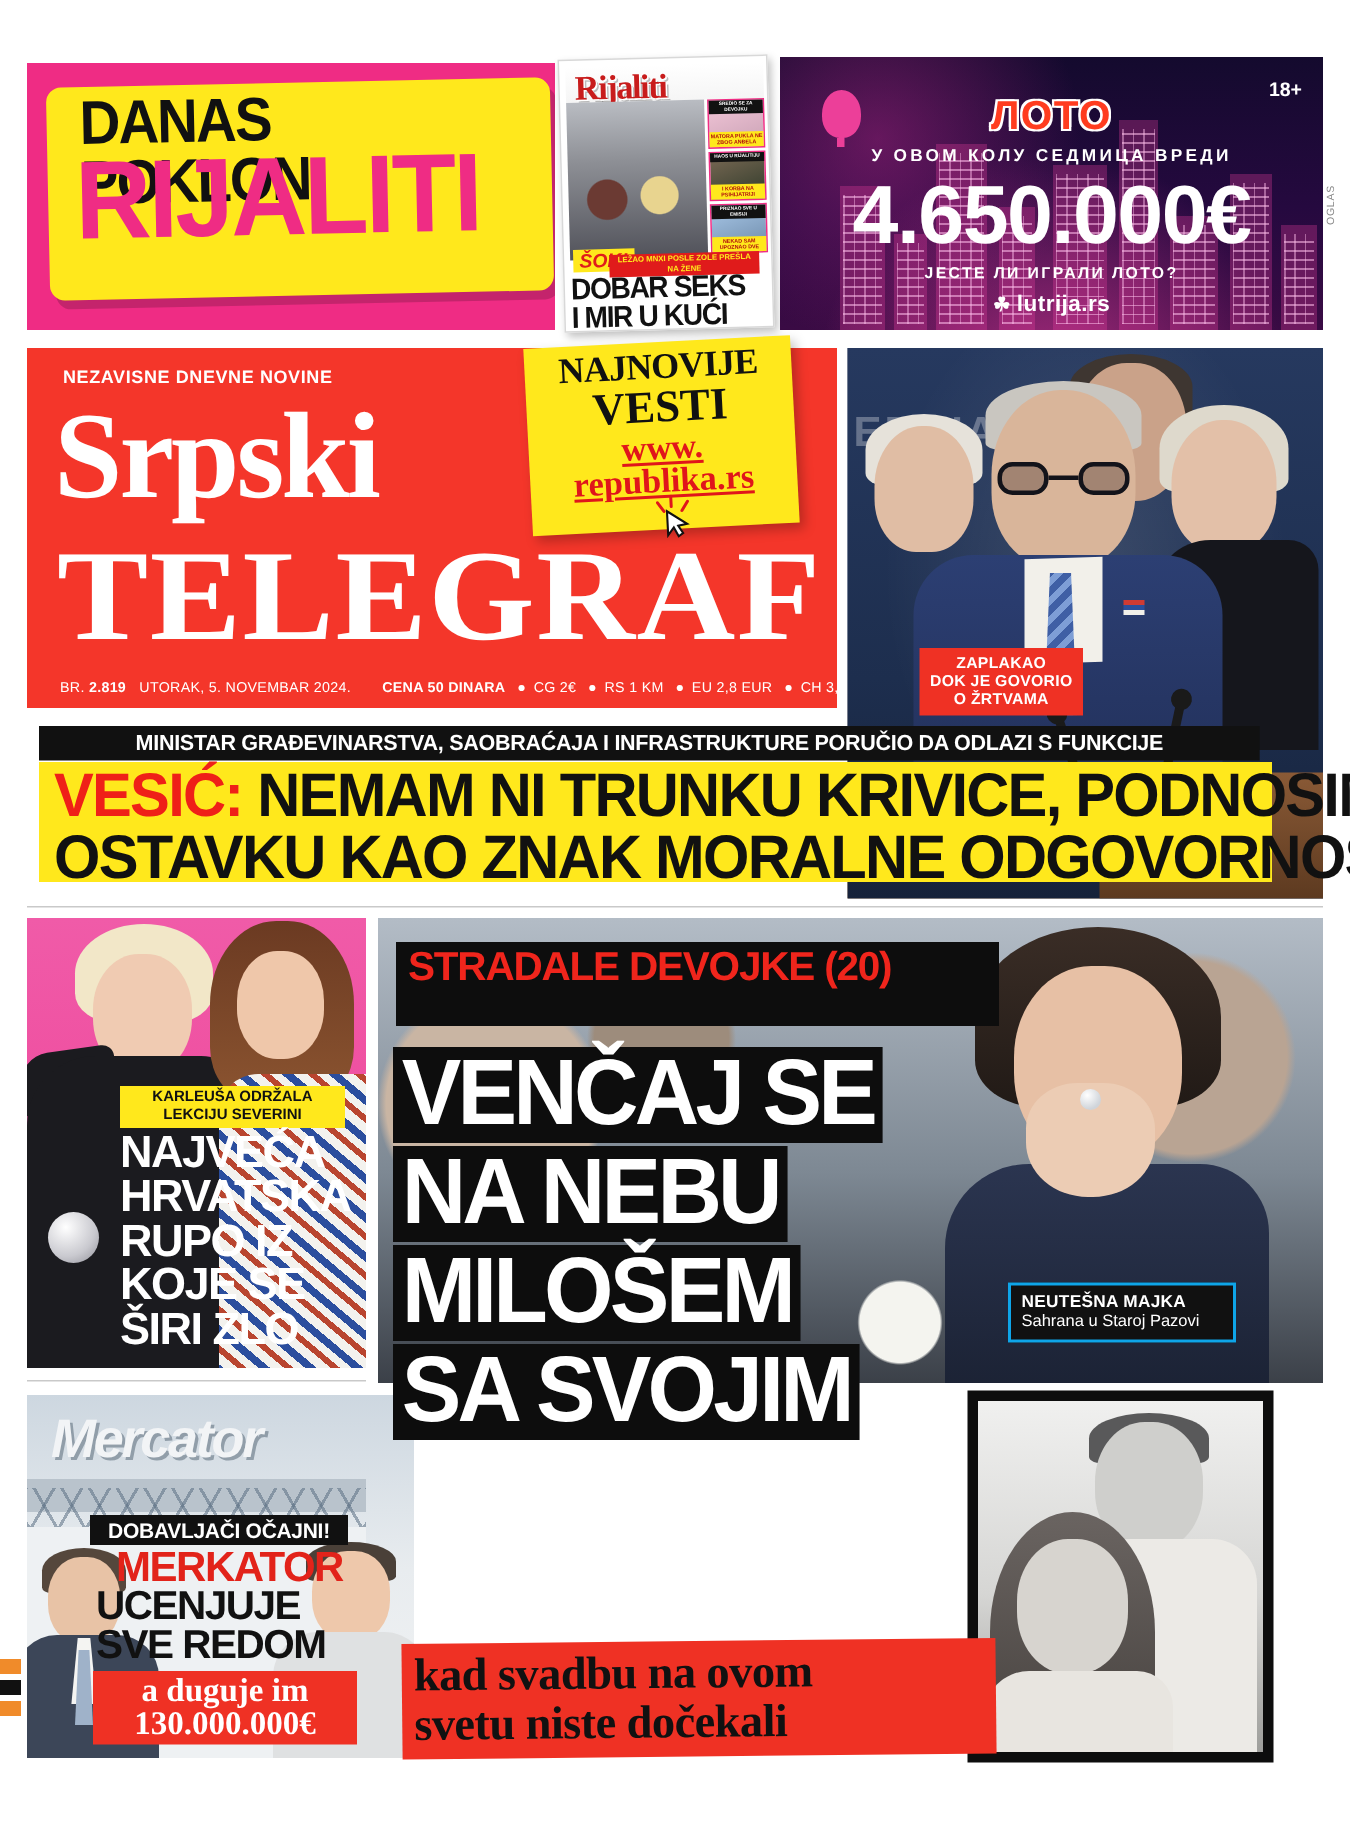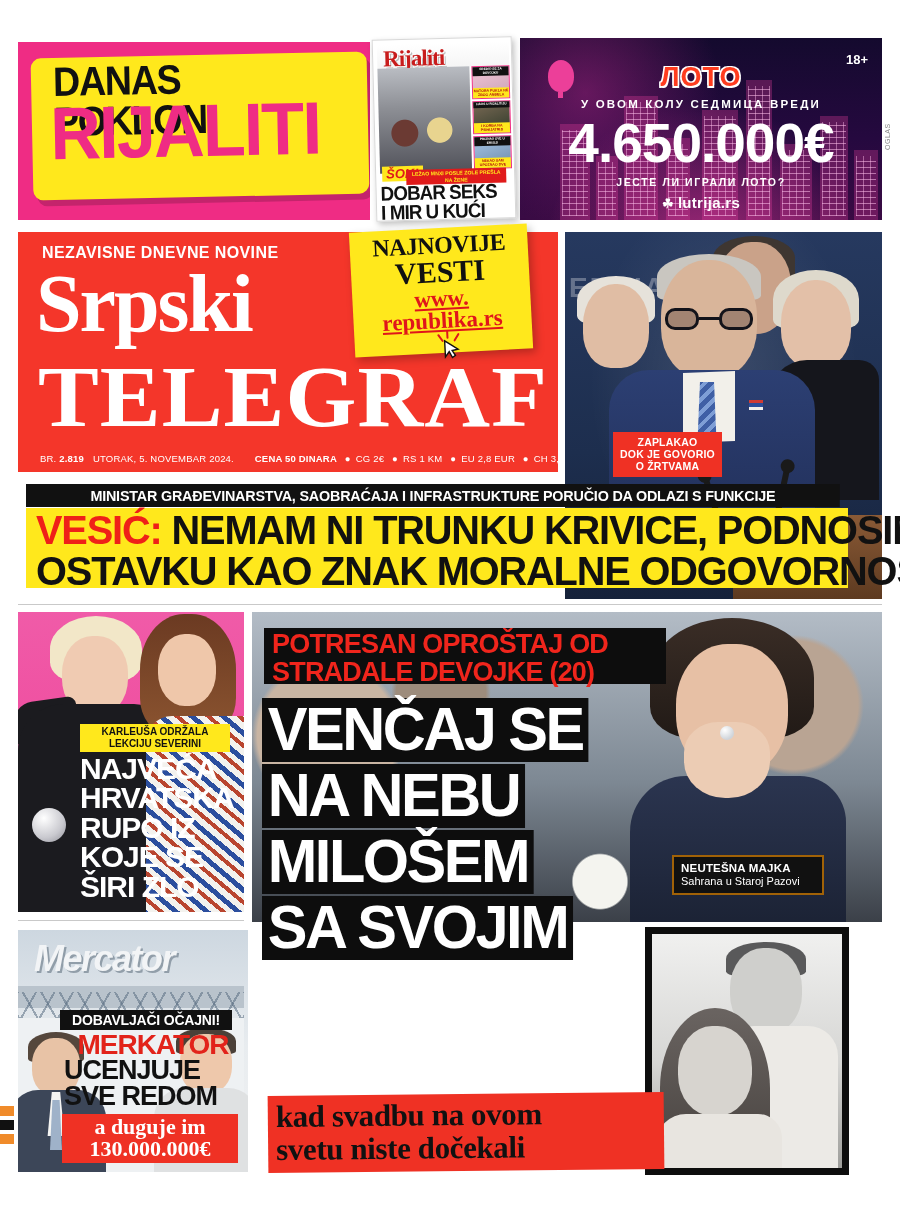--- a/index.html
+++ b/index.html
@@ -154,21 +154,21 @@
     transform: rotate(-90deg); transform-origin: left top;
   }
 
   
   #masthead {
     left: 18px; top: 232px; width: 540px; height: 240px;
     background: #f4362a; overflow: visible;
   }
   #mh-eyebrow {
     position:absolute; left: 24px; top: 12px;
-    color:#fff; font-size: 16px; font-weight: 800; letter-spacing: .4px;
+    color:#fff; font-size: 12px; font-weight: 800; letter-spacing: .4px;
   }
   #mh-srpski {
     position:absolute; left: 18px; top: 34px;
     color:#fff; font-family:"Liberation Serif", serif;
     font-size: 82px; font-weight: 700; line-height: .92; letter-spacing: -2px;
   }
   #mh-telegraf {
     position:absolute; left: 20px; top: 125px;
     color:#fff; font-family:"Liberation Serif", serif;
     font-size: 86px; font-weight: 700; line-height: .95; letter-spacing: 1px;
@@ -331,21 +331,21 @@
   }
   #k-head {
     position:absolute; left: 62px; top: 142px; width: 154px;
     color:#fff; font-size: 30px; font-weight: 900; line-height: .98;
     letter-spacing: -1px; text-align: left;
   }
   #divider-2 { left: 18px; top: 920px; width: 226px; height: 1px; background:#c9c9c9; }
 
   
   #merkator {
-    left: 18px; top: 930px; width: 230px; height: 242px;
+    left: 18px; top: 930px; width: 258px; height: 242px;
     overflow:hidden; background:#d7dde3;
   }
   #mk-sky { position:absolute; inset:0; background: linear-gradient(180deg,#cdd7e0 0%, #e8ecef 48%, #f2f3f4 100%); }
   #mk-roof { position:absolute; left: 0; top: 56px; width: 226px; height: 22px; background:#b9c3cc; }
   #mk-logo {
     position:absolute; left: 16px; top: 8px;
     font-size: 36px; font-weight: 900; color:#f2f4f6;
     font-style: italic; letter-spacing: -1.5px;
     text-shadow: 2px 2px 0 rgba(90,105,120,.55);
   }
@@ -462,21 +462,21 @@
     background:#ef3124; padding: 4px 8px 6px;
     transform: rotate(-.6deg);
   }
   .ms-line {
     color:#111; font-family:"Liberation Serif", serif;
     font-size: 31px; font-weight: 700; line-height: 1.08; letter-spacing:-.4px;
     white-space: nowrap;
   }
   #caption-majka {
     left: 672px; top: 855px; width: 152px;
-    background:#111; border: 2px solid #a16207; color:#fff;
+    background:#111; border: 2px solid #0ea5e9; color:#fff;
     padding: 5px 7px 6px;
   }
   #cm-l1 { font-size: 11.5px; font-weight: 800; letter-spacing:.2px; }
   #cm-l2 { font-size: 11px; font-weight: 400; margin-top: 1px; }
 
   #couple-photo {
     left: 645px; top: 927px; width: 204px; height: 248px;
     background:#0d0d0d; padding: 7px;
   }
   #cp-inner {
@@ -675,21 +675,20 @@
     <div id="mp-woman">
       <div class="hair"></div>
       <div class="face"></div>
       <div class="coat"></div>
       <div class="hand"></div>
       <div class="ring"></div>
     </div>
   </div>
 
   <div class="abs" id="main-kicker">
-    <div class="mk-line cond">POTRESAN OPROŠTAJ OD</div>
     <div class="mk-line cond">STRADALE DEVOJKE (20)</div>
   </div>
 
   <div class="abs" id="main-head">
     <div><span class="mh-line">VENČAJ SE</span></div>
     <div><span class="mh-line">NA NEBU</span></div>
     <div><span class="mh-line">MILOŠEM</span></div>
     <div><span class="mh-line">SA SVOJIM</span></div>
   </div>
 

